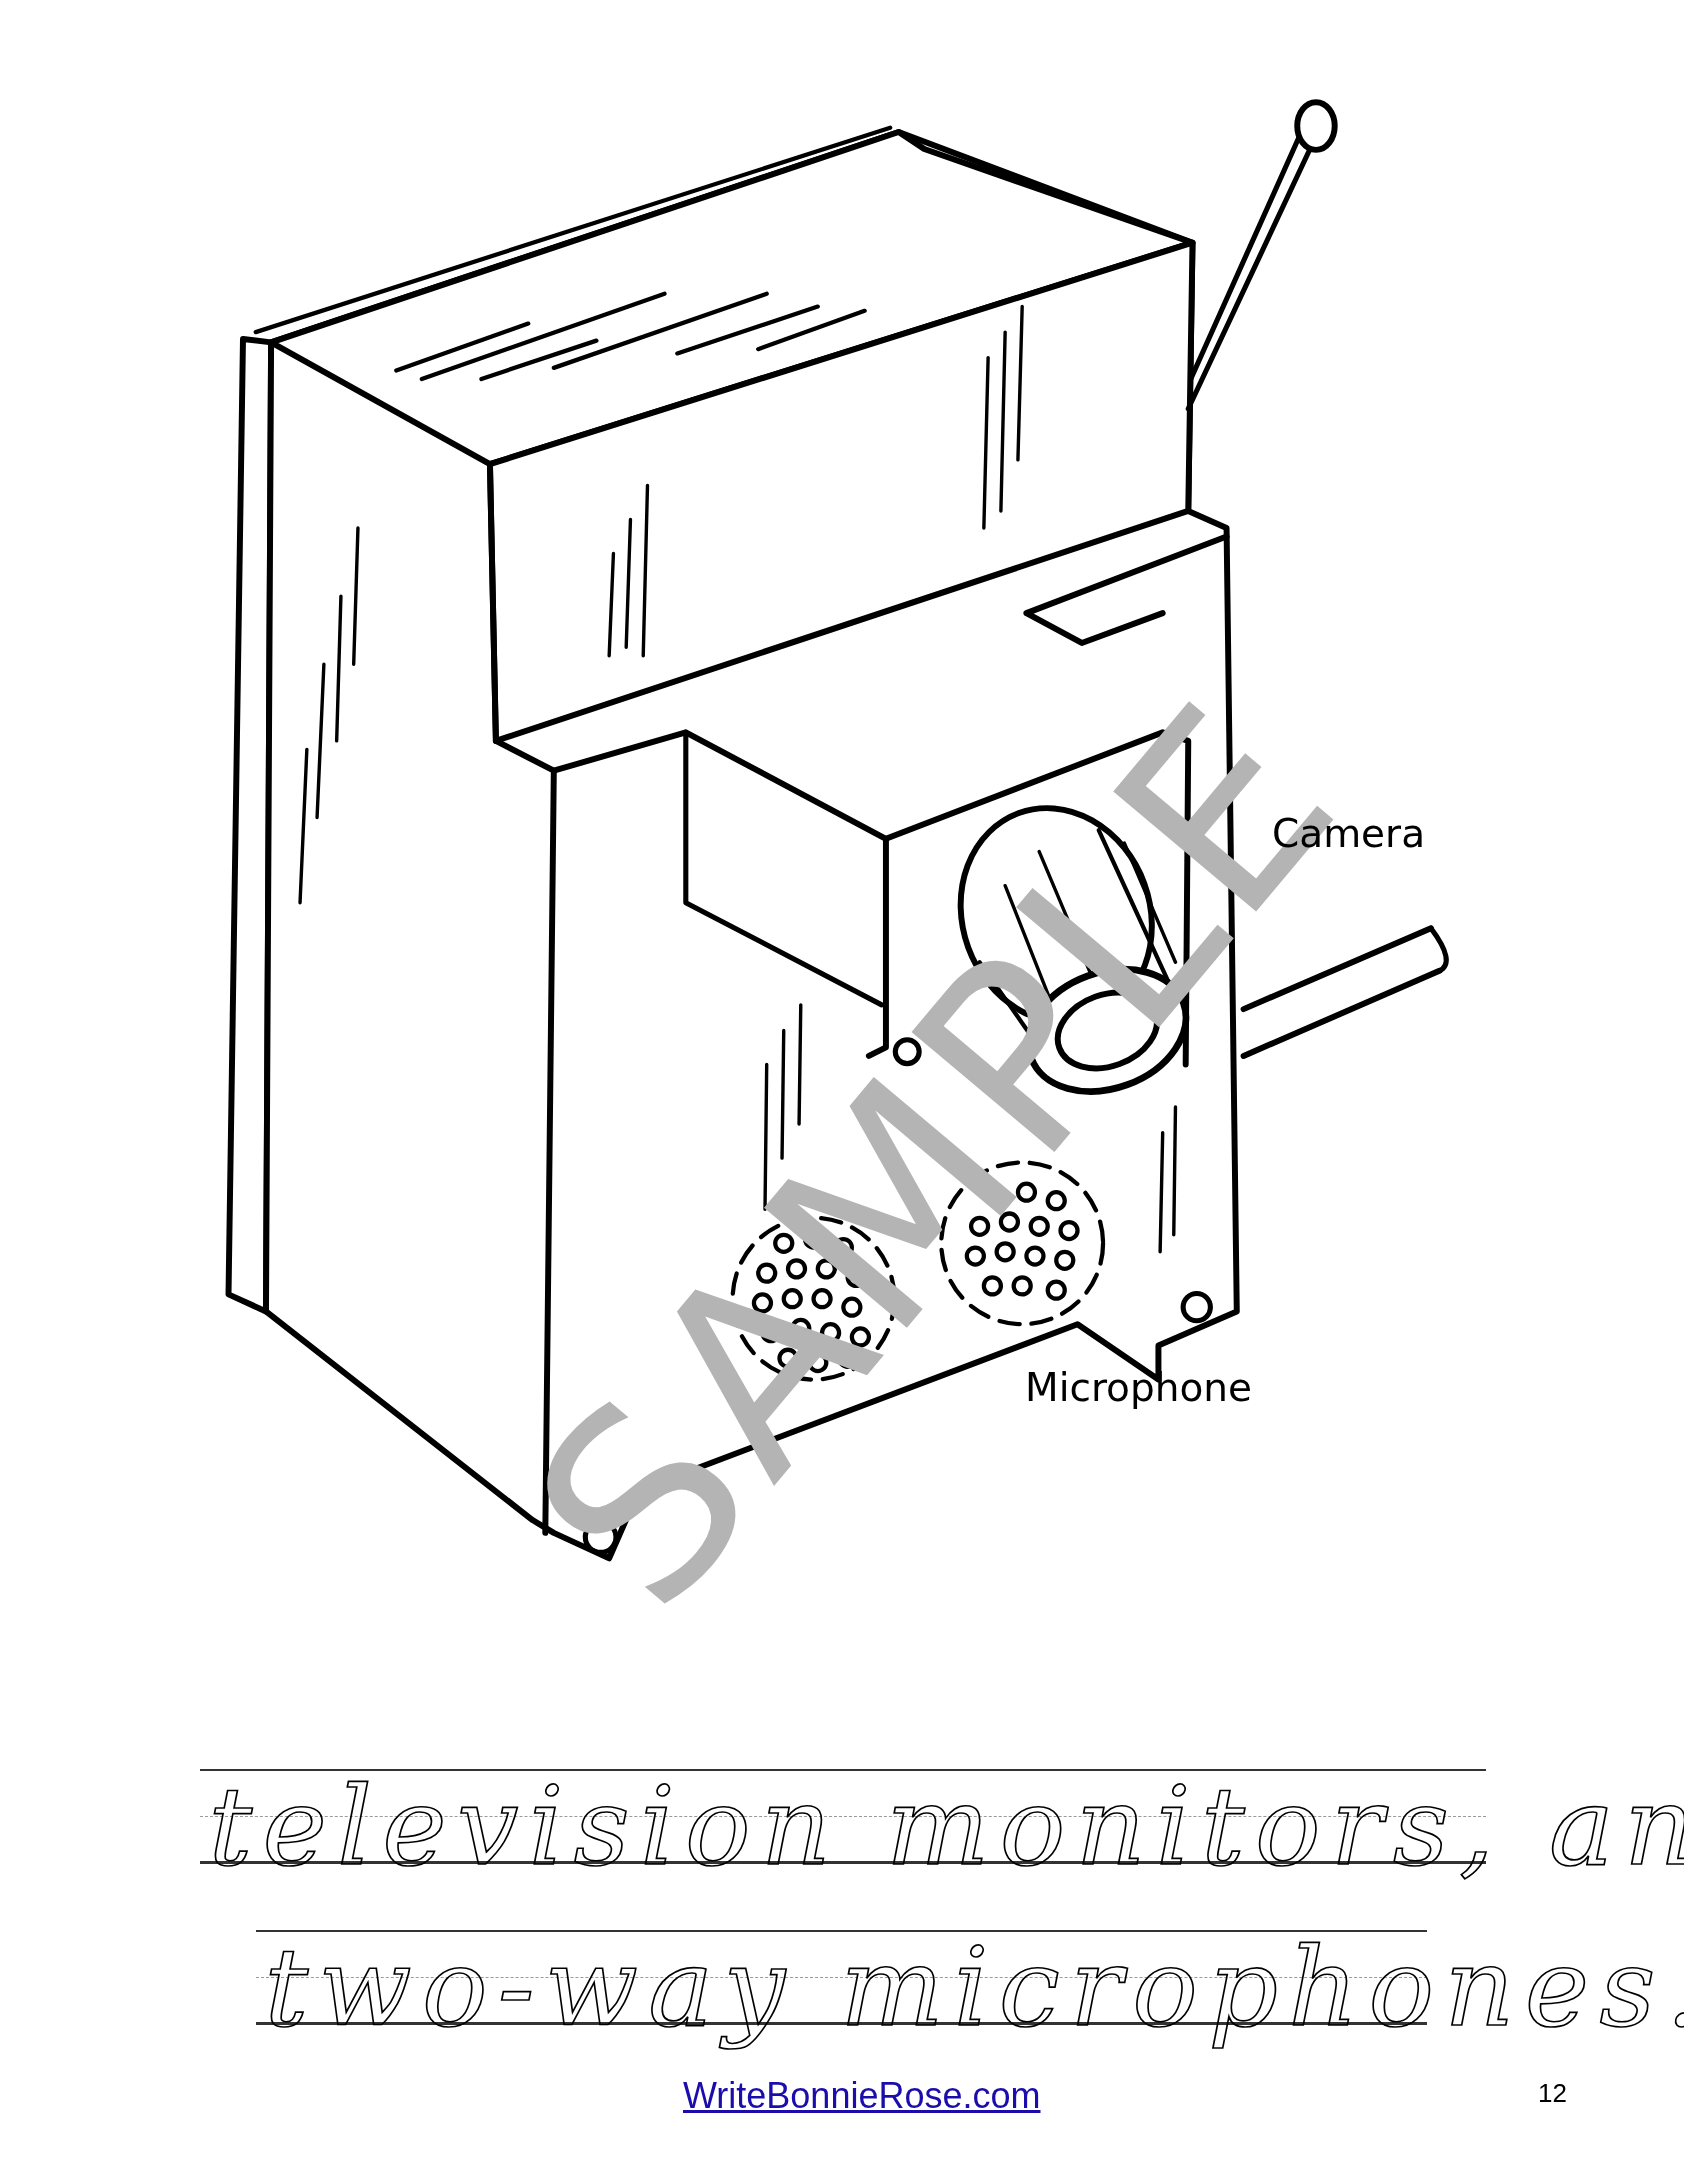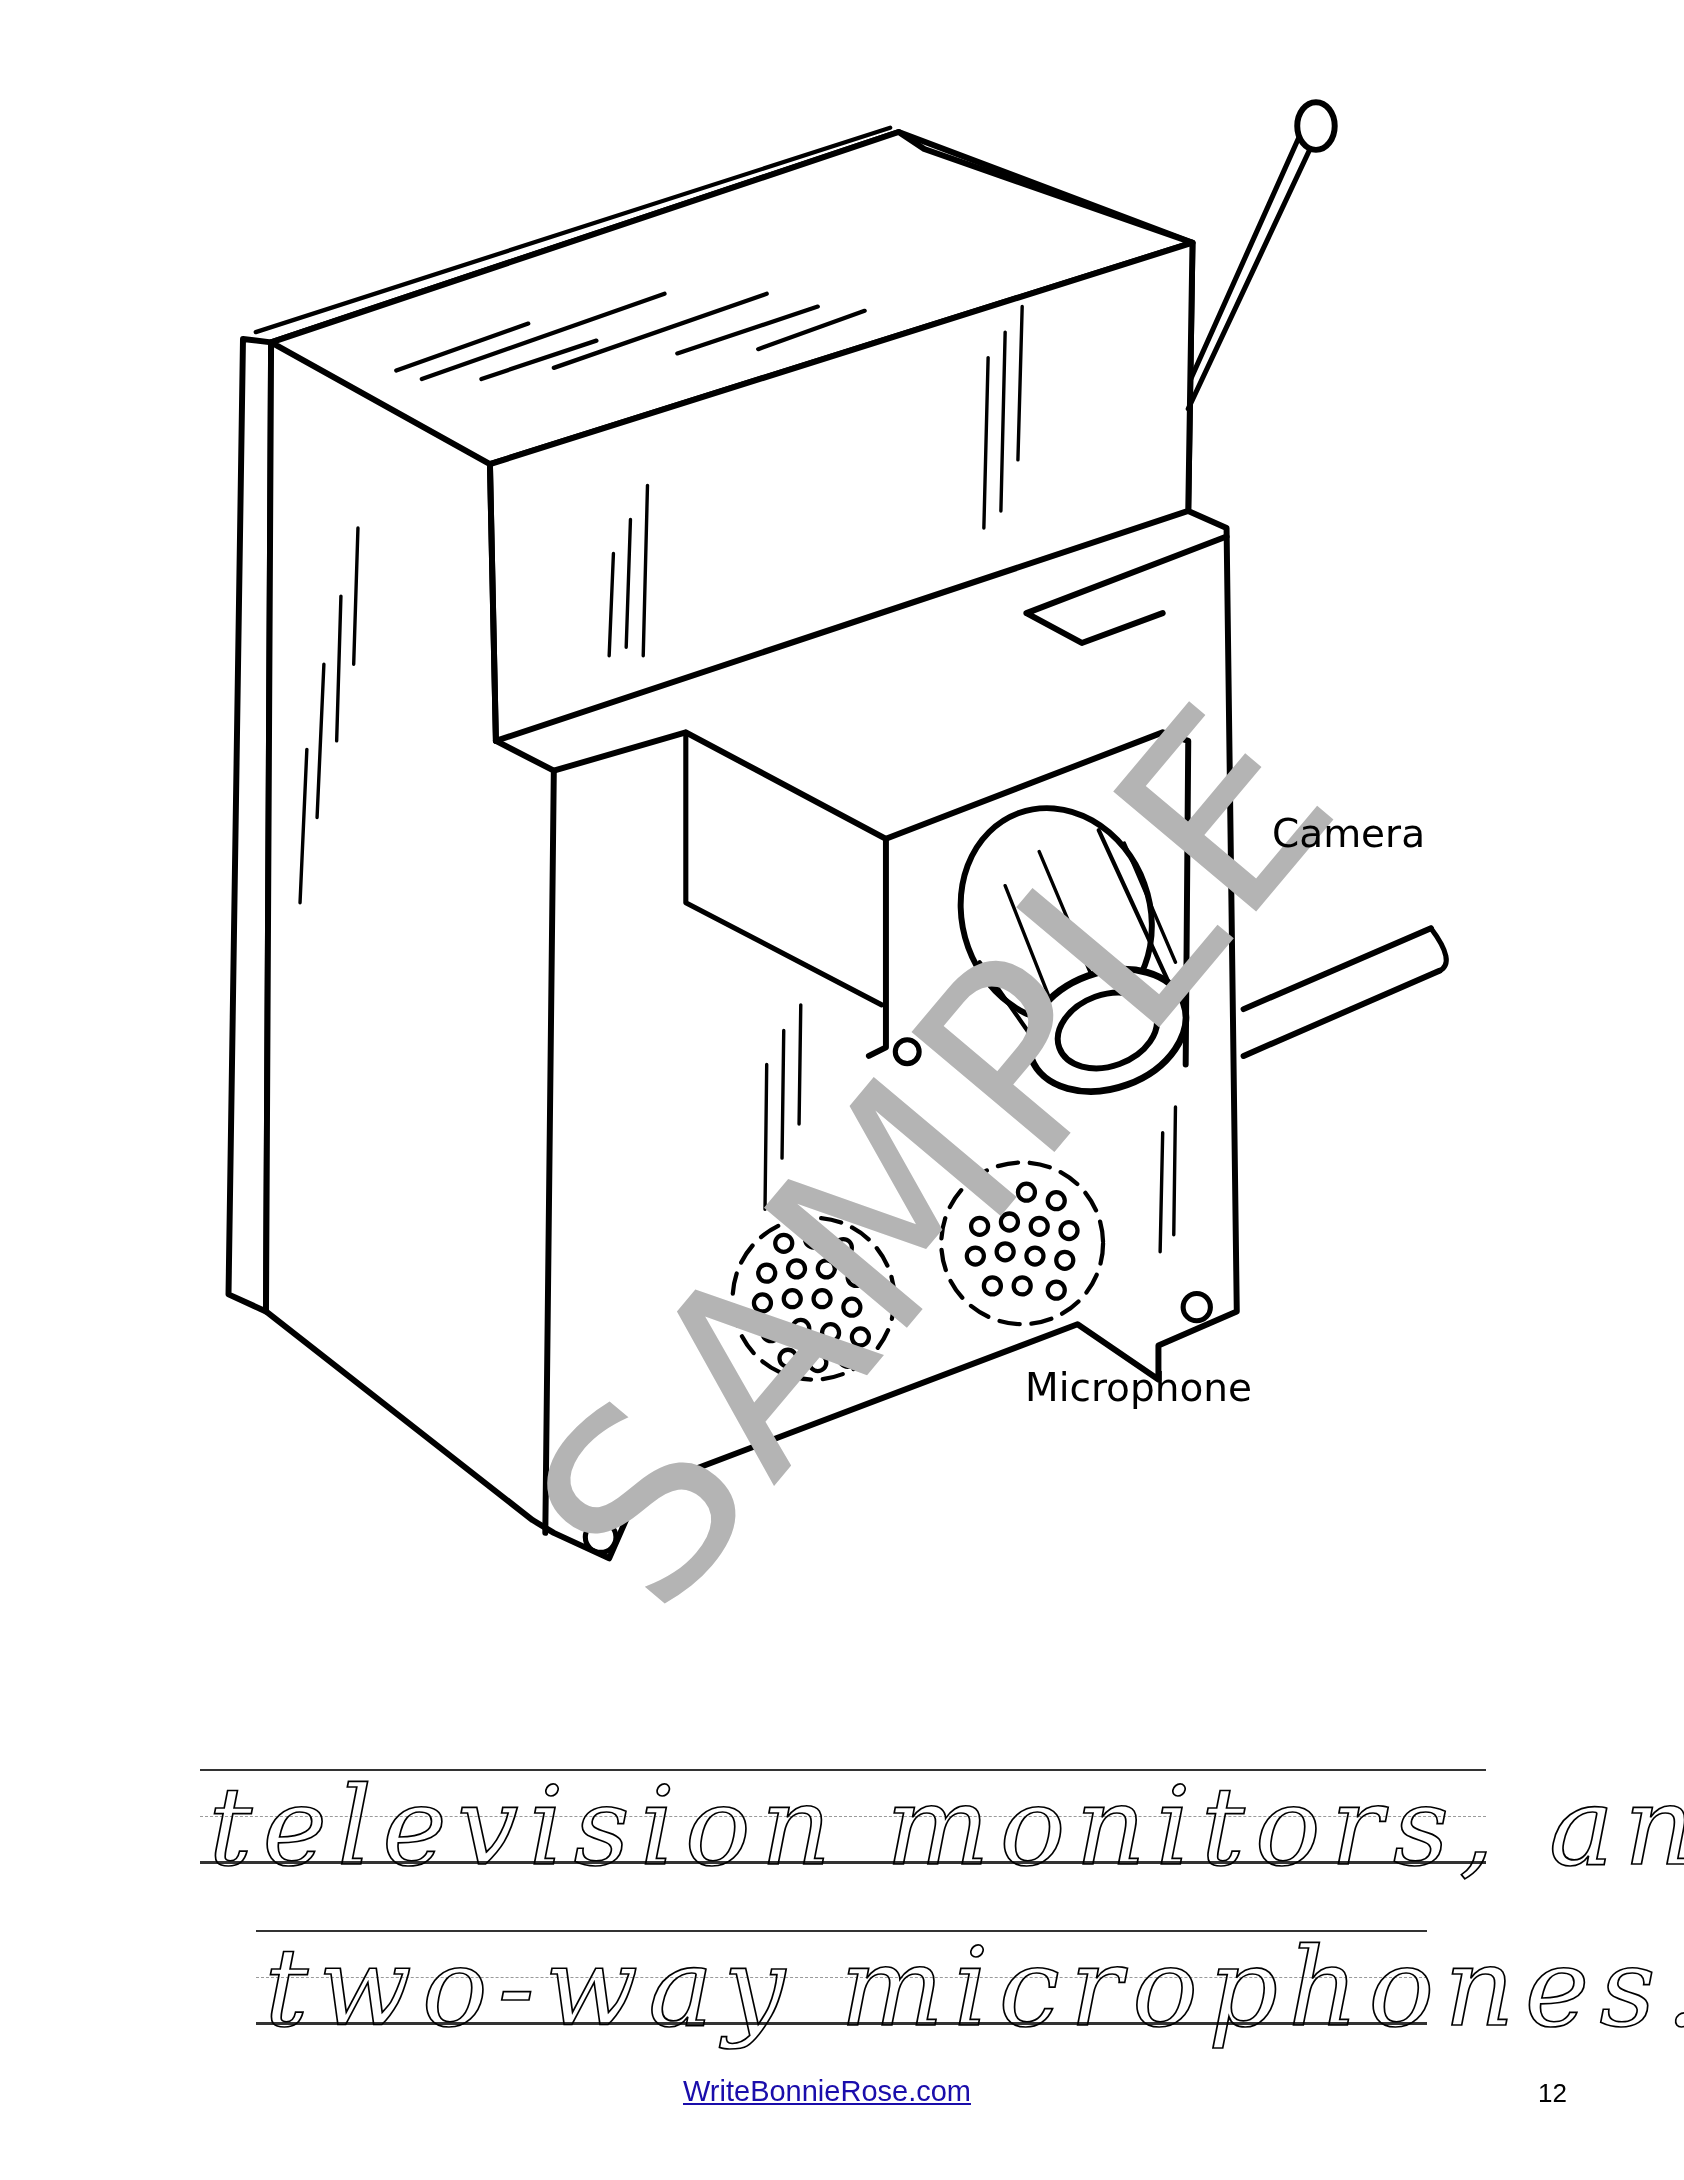--- a/index.html
+++ b/index.html
@@ -7,21 +7,21 @@
   .page { position: absolute; left: 0; top: 0; width: 1685px; height: 2181px; background: #fff; }
   svg.illus { position: absolute; left: 0; top: 0; width: 1685px; height: 1618px; }
   .label { position: absolute; color: #000; font-size: 39px; font-family: "DejaVu Sans", sans-serif; line-height: 1; }
   .watermark { position: absolute; left: 400px; top: 1005px; font-family: "DejaVu Sans", sans-serif; font-size: 256px; color: #b4b4b4; transform: rotate(-50deg); transform-origin: center center; white-space: nowrap; letter-spacing: 8.5px; pointer-events: none; }
   .hw-block { position: absolute; }
   .hw-line { position: absolute; left: 0; right: 0; }
   .hw-top { height: 0; border-top: 2.6px solid #333; }
   .hw-mid { height: 0; border-top: 1.7px dashed #9a9a9a; }
   .hw-base { height: 0; border-top: 3.4px solid #333; }
   .hw-text { position: absolute; left: 8.5px; font-family: "DejaVu Serif", serif; font-style: italic; font-size: 109px; color: transparent; -webkit-text-stroke: 1.7px #000; letter-spacing: 10.2px; white-space: nowrap; line-height: 1; }
-  .footer-link { position: absolute; left: 683px; top: 2075px; font-size: 29px; color: #1a0dab; text-decoration: underline; font-family: "Liberation Sans", sans-serif; }
+  .footer-link { position: absolute; left: 683px; top: 2075px; font-size: 36px; color: #1a0dab; text-decoration: underline; font-family: "Liberation Sans", sans-serif; }
   .page-number { position: absolute; left: 1538px; top: 2078px; font-size: 26px; color: #000; font-family: "Liberation Sans", sans-serif; }
 </style>
 </head>
 <body>
 
 <div class="page">
 
   <svg class="illus" viewBox="0 0 1978 1900" fill="none" stroke="#000" stroke-linecap="round" stroke-linejoin="round">
 
     <path d="M285 398 L318 402 L312 1540 L268 1520 Z" stroke-width="7" fill="#fff"></path>

